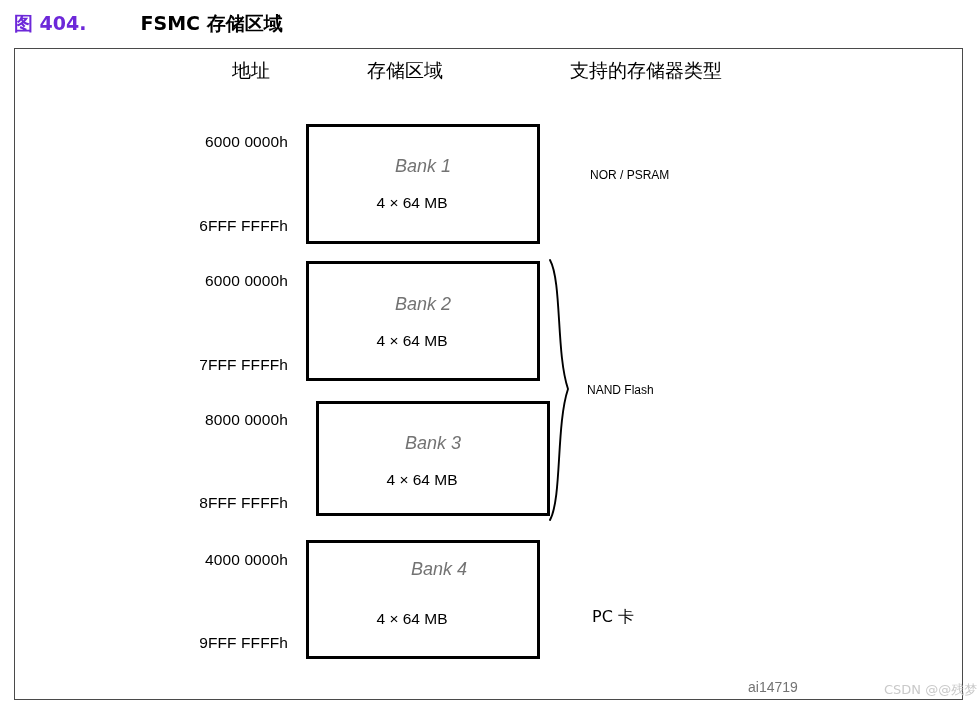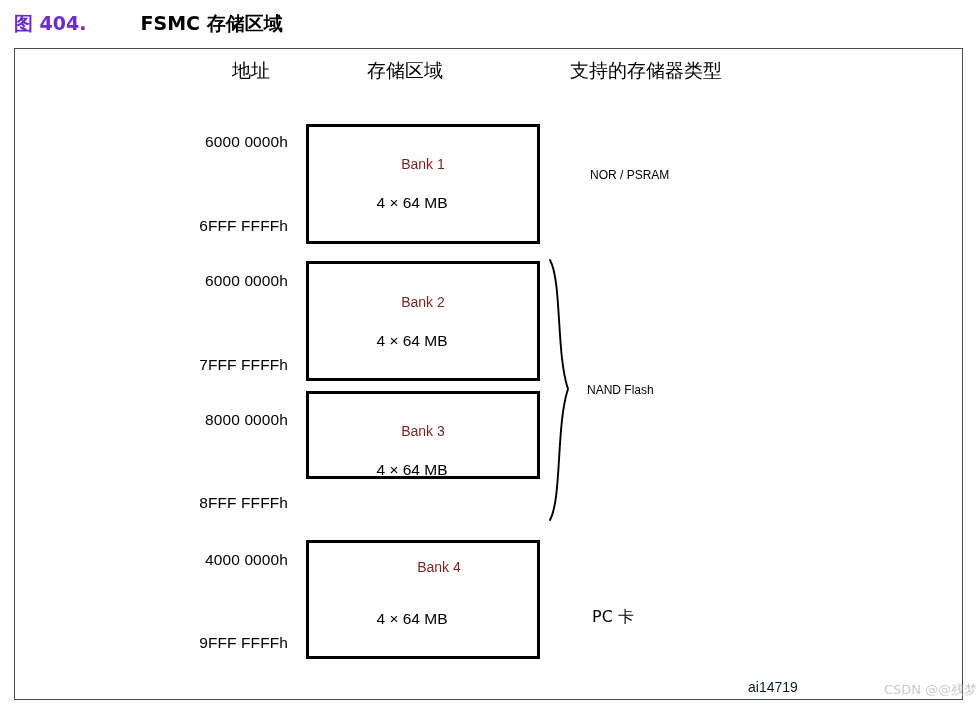--- a/index.html
+++ b/index.html
@@ -86,22 +86,23 @@
     border: 3px solid #000;
     box-sizing: border-box;
     background: #ffffff;
   }
   .bank-name {
     position: absolute;
     left: 0;
     right: 0;
     text-align: center;
     font-family: "Liberation Sans", sans-serif;
-    font-size: 14px;
-    color: #7f1d1d;
+    font-size: 18px;
+    color: #737373;
+    font-style: italic;
   }
   .bank-size {
     position: absolute;
     left: 0;
     right: 22px;
     text-align: center;
     font-family: "Liberation Sans", sans-serif;
     font-size: 15.5px;
     color: #000;
   }
@@ -128,21 +129,21 @@
     height: 264px;
   }
 
   
   #figure-id {
     position: absolute;
     left: 748px;
     top: 679px;
     font-family: "Liberation Sans", sans-serif;
     font-size: 14px;
-    color: #0f172a;
+    color: #737373;
     white-space: nowrap;
   }
   #csdn-watermark {
     position: absolute;
     left: 868px;
     top: 681px;
     font-family: "DejaVu Sans", sans-serif;
     font-size: 13px;
     color: #c9c9c9;
     white-space: nowrap;
@@ -173,21 +174,21 @@
 
 <div class="addr addr-start" style="left:178px; top:272px;">6000 0000h</div>
 <div class="addr addr-end" style="left:178px; top:356px;">7FFF FFFFh</div>
 <div class="bank-box" id="bank-box-2" style="top:261px; height:120px;">
   <span class="bank-name" style="top:30px;">Bank 2</span>
   <span class="bank-size" style="top:68px;">4 × 64 MB</span>
 </div>
 
 <div class="addr addr-start" style="left:178px; top:411px;">8000 0000h</div>
 <div class="addr addr-end" style="left:178px; top:494px;">8FFF FFFFh</div>
-<div class="bank-box" id="bank-box-3" style="top:391px; height:88px;">
+<div class="bank-box" id="bank-box-3" style="top:401px; height:115px;margin-left:10px;">
   <span class="bank-name" style="top:29px;">Bank 3</span>
   <span class="bank-size" style="top:67px;">4 × 64 MB</span>
 </div>
 
 <svg id="nand-brace" viewBox="0 0 34 264" preserveAspectRatio="none">
   <path d="M 4 2 C 16 24, 10 95, 22 131 C 10 167, 16 240, 4 262" fill="none" stroke="#000000" stroke-width="1.9" stroke-linecap="round"></path>
 </svg>
 <div class="type-label" id="type-nand">NAND Flash</div>
 
 <div class="addr addr-start" style="left:178px; top:551px;">4000 0000h</div>

